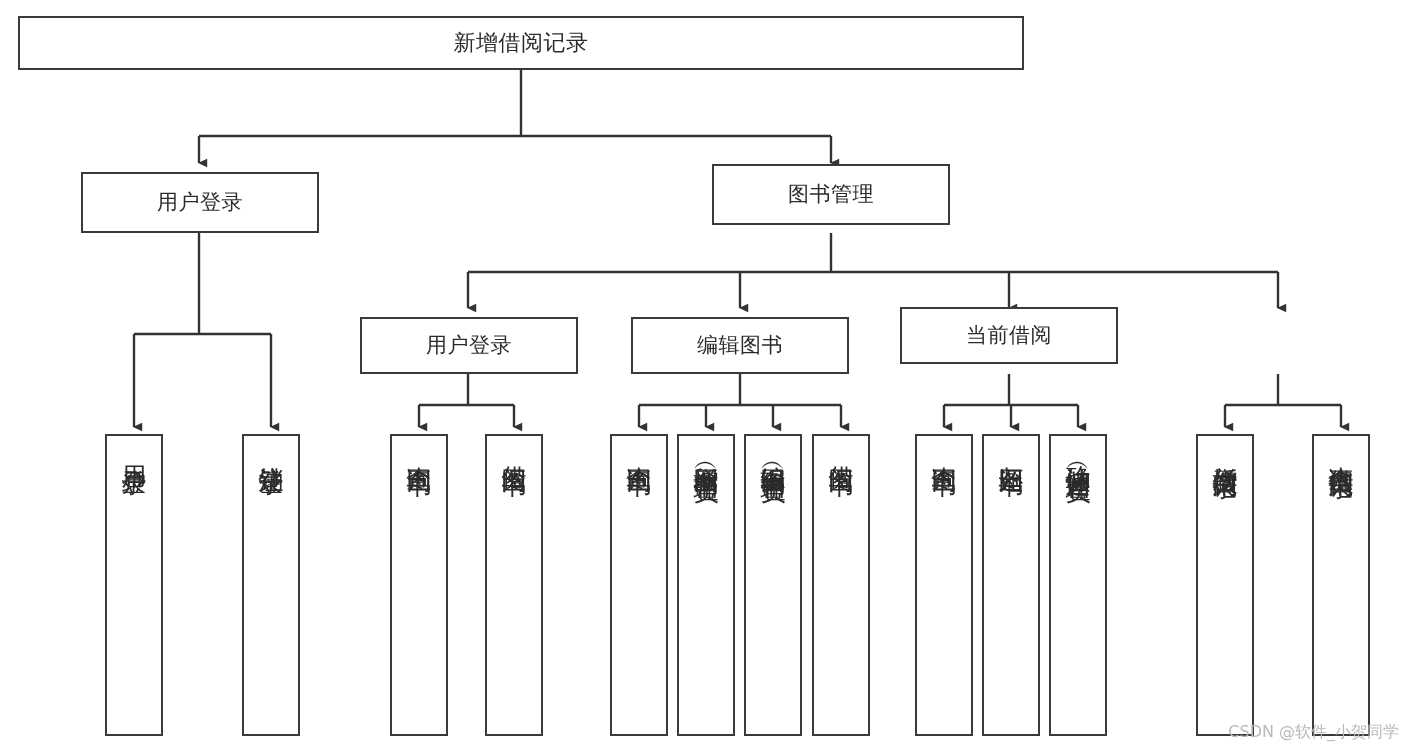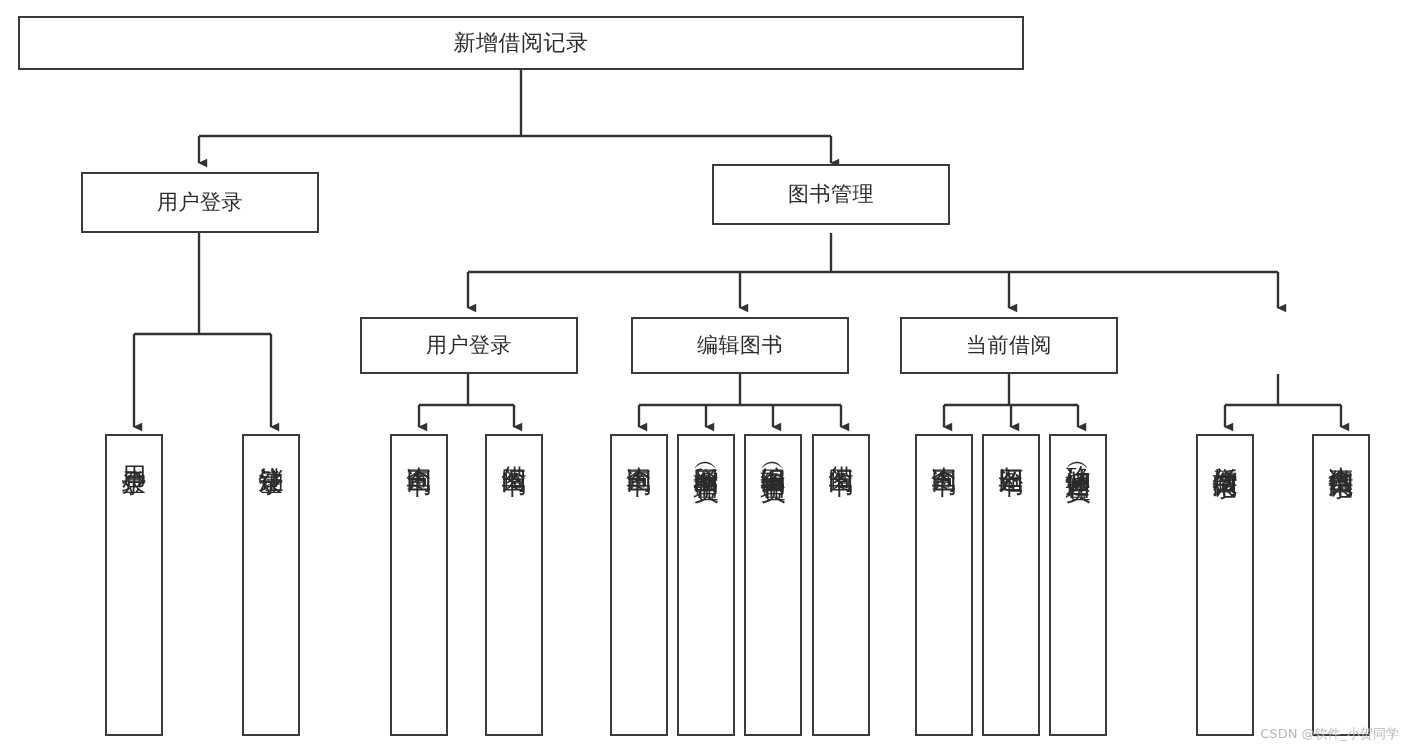--- a/index.html
+++ b/index.html
@@ -65,21 +65,21 @@
     white-space: nowrap;
     height: auto;
   }
   .node.vert.tall .label {
     font-size: 25px;
   }
   #watermark {
     position: absolute;
     right: 6px;
     bottom: 4px;
-    font-size: 13px;
+    font-size: 16px;
     color: #b9b9b9;
     white-space: nowrap;
     user-select: none;
   }
 </style>
 </head>
 <body>
 
 <div id="diagram-root">
 
@@ -146,21 +146,21 @@
   </div>
 
   <div class="node horiz" style="left:360px; top:317px; width:218px; height:57px;">
     <span class="label">用户登录</span>
   </div>
 
   <div class="node horiz" style="left:631px; top:317px; width:218px; height:57px;">
     <span class="label">编辑图书</span>
   </div>
 
-  <div class="node horiz" style="left:900px; top:317px; width:218px; height:57px;">
+  <div class="node horiz" style="left:900px; top:307px; width:218px; height:57px;">
     <span class="label">当前借阅</span>
   </div>
 
 
   <div class="node vert" style="left:105px; top:434px; width:58px; height:302px;">
     <span class="label">用户登录</span>
   </div>
 
   <div class="node vert" style="left:242px; top:434px; width:58px; height:302px;">
     <span class="label">注销登录</span>

